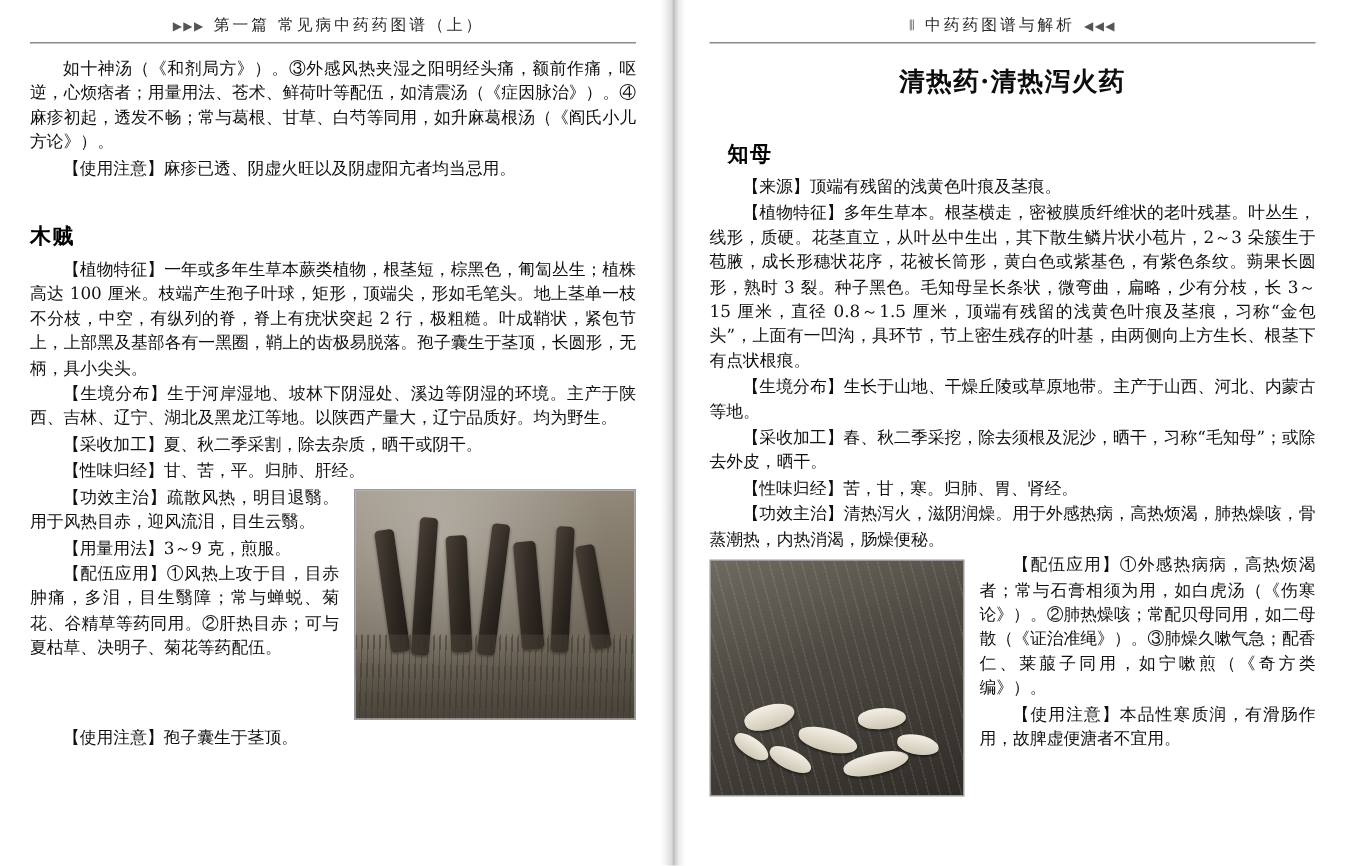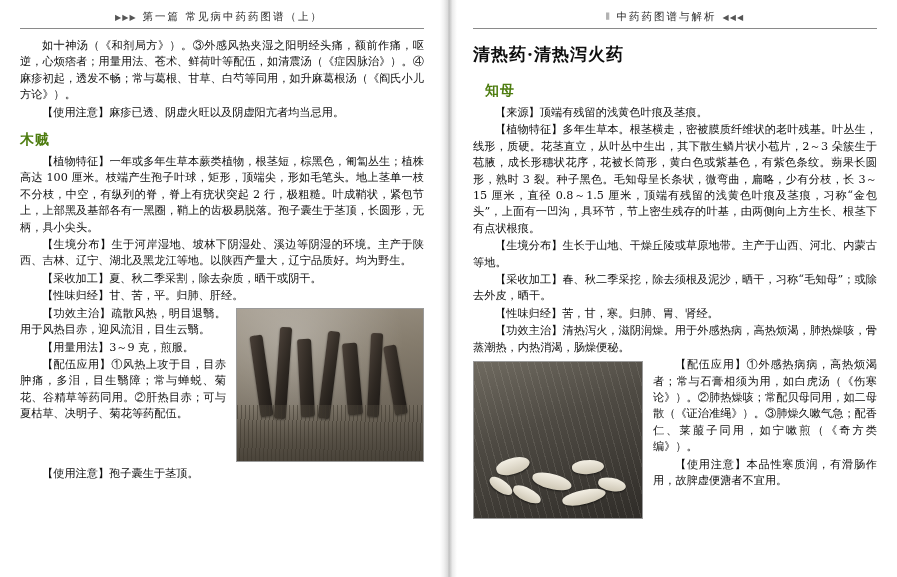--- a/index.html
+++ b/index.html
@@ -73,31 +73,32 @@
     text-justify: inter-ideograph;
     font-family: "DejaVu Serif", serif;
     color: #101010;
   }
   p.ind { text-indent: 22px; }
 
   h2.sec {
     font-size: 17px;
     font-family: "DejaVu Serif", serif;
     font-weight: bold;
+    text-align: center;
     margin: 14px 0 16px 0;
     letter-spacing: 1px;
     color: #0d0d0d;
   }
   h3.herb {
     font-size: 14px;
     font-family: "DejaVu Serif", serif;
     font-weight: bold;
-    margin: 10px 0 5px 0;
+    margin: 28px 0 5px 0;
     letter-spacing: 1px;
-    color: #4d7c0f;
+    color: #000000;
   }
   h3.herb.indent { margin-left: 12px; }
 
   
   .photo {
     position: relative;
     overflow: hidden;
     border: 1px solid #9a9a9a;
   }
   .photo-left {

